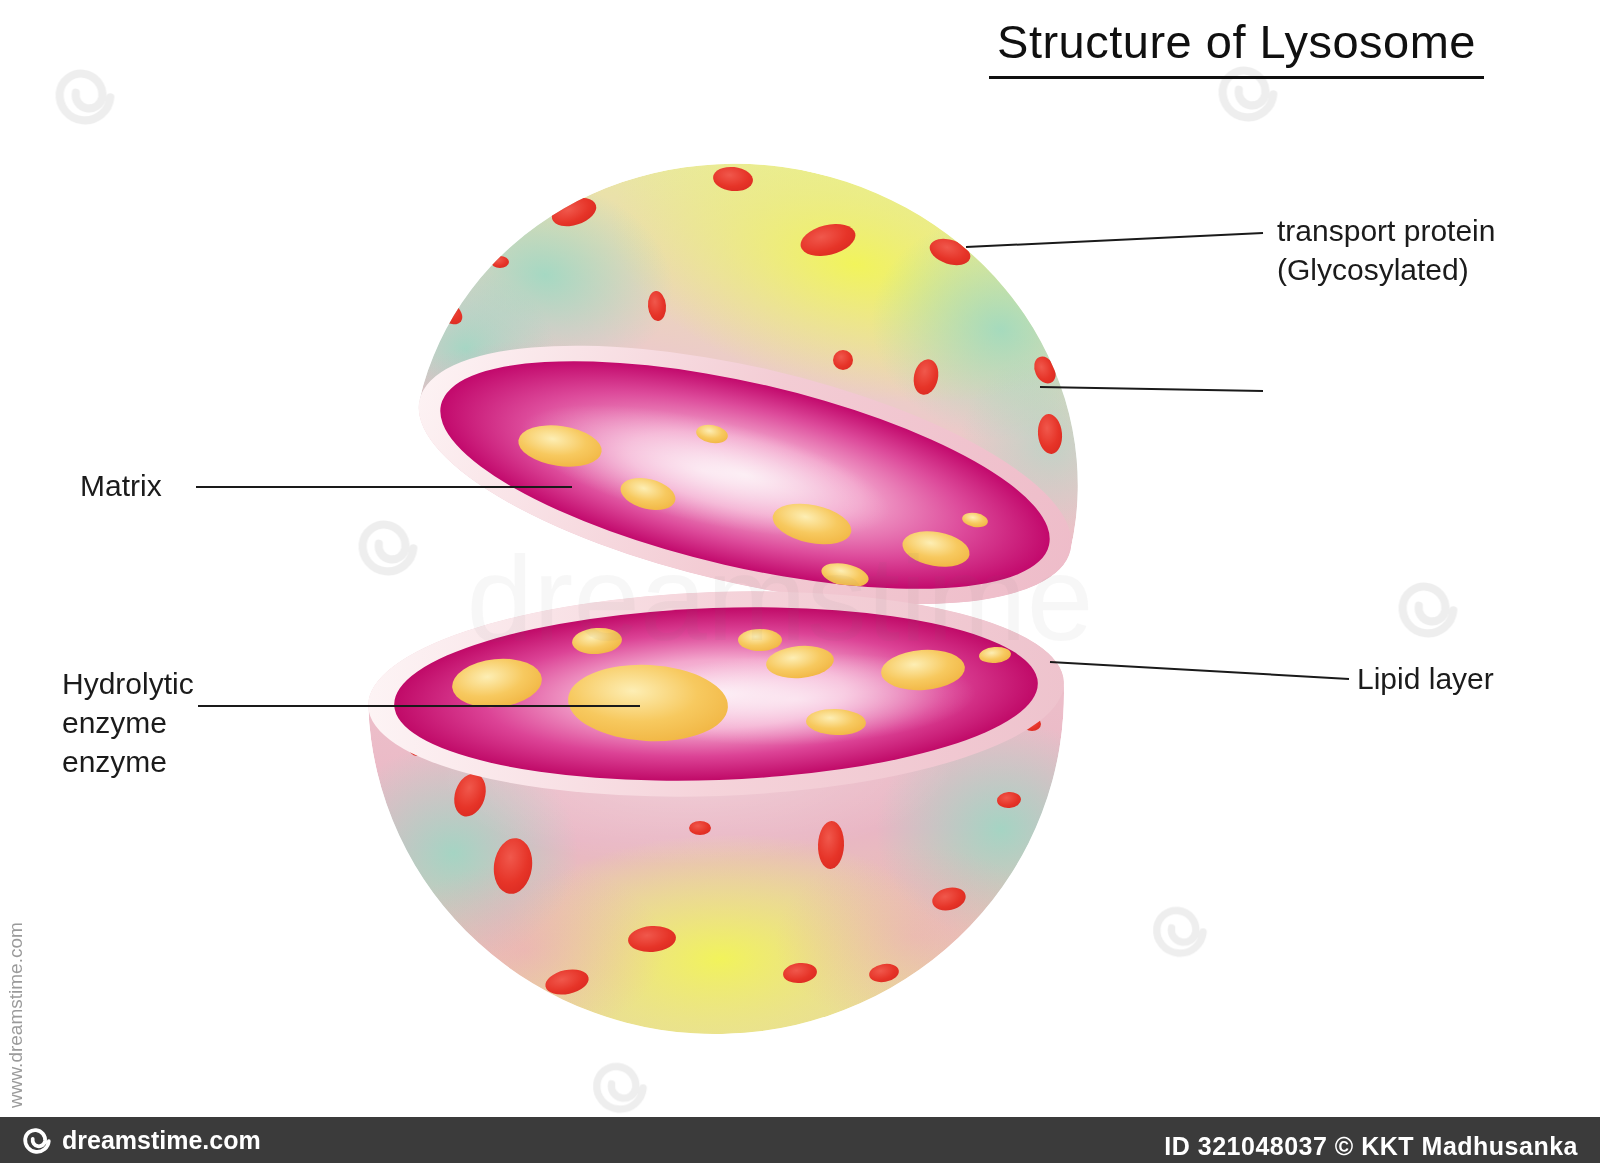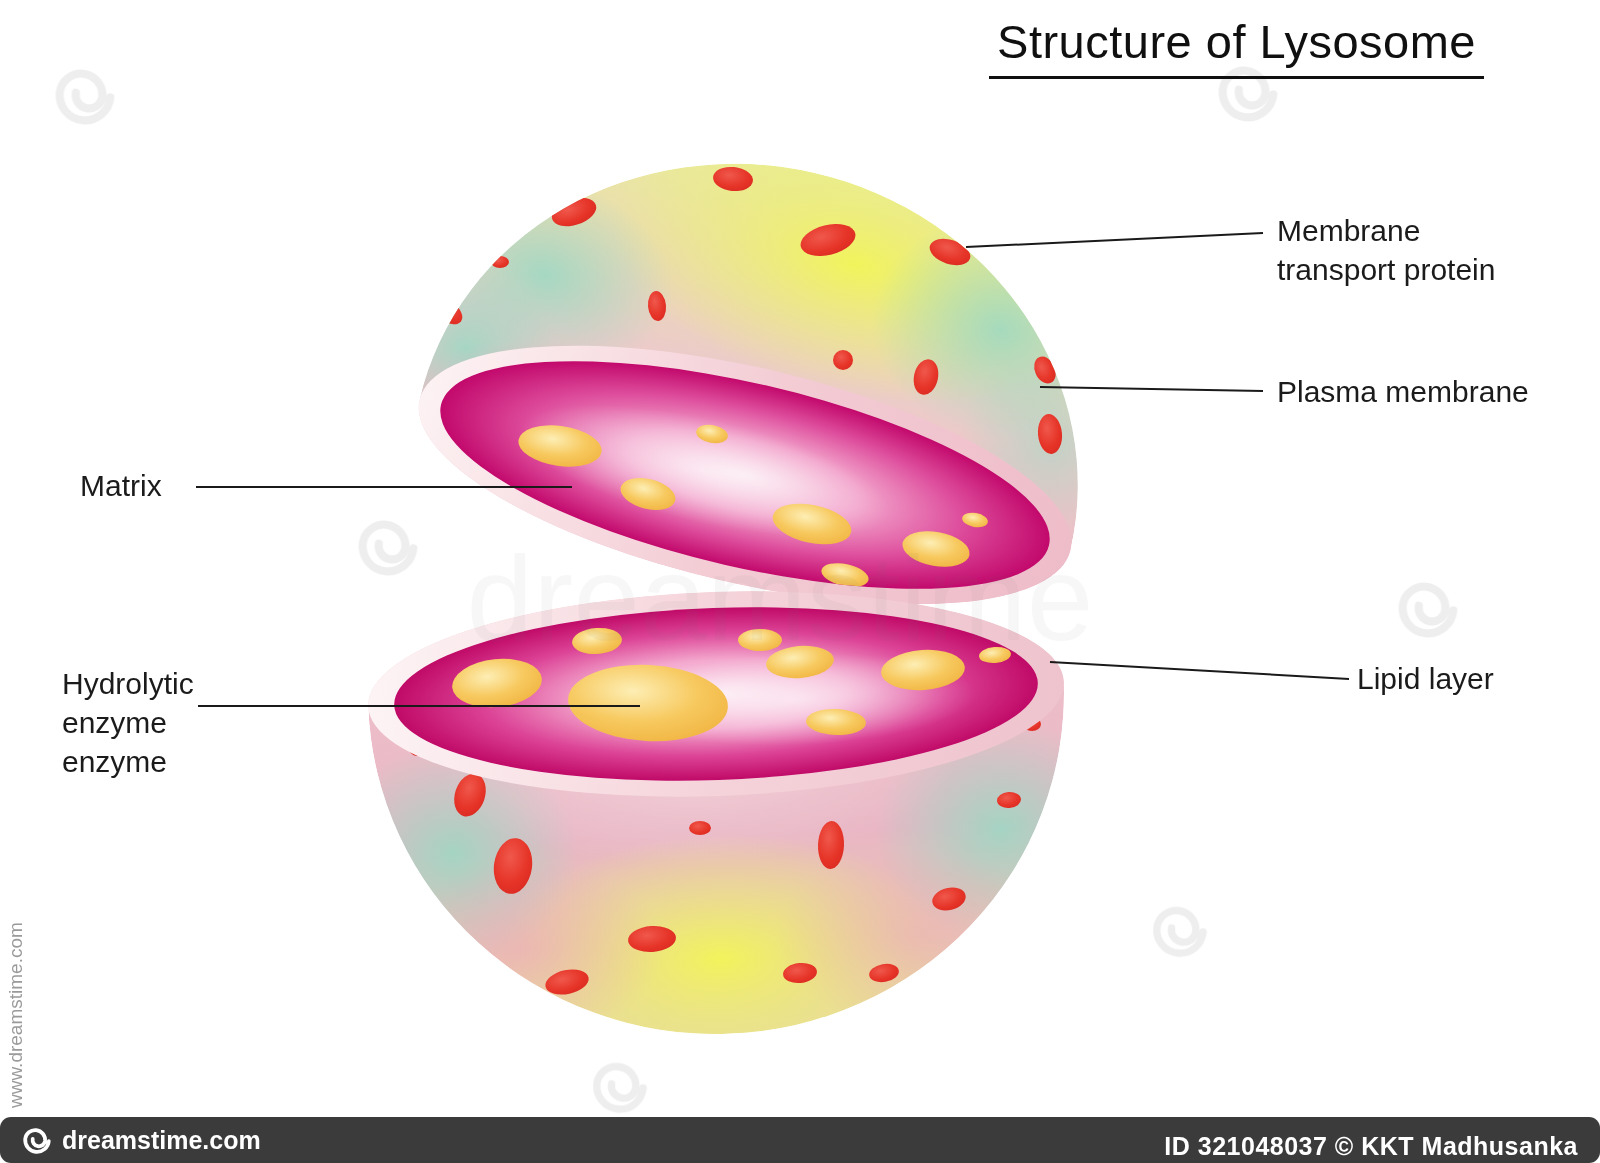--- a/index.html
+++ b/index.html
@@ -11,21 +11,21 @@
   }
   .art { position:absolute; left:0; top:0; }
   .title-wrap { position:absolute; top:14px; left:0; width:1484px; text-align:right; }
   .title {
     display:inline-block; font-size:47px; letter-spacing:.5px; color:#101010;
     border-bottom:3px solid #101010; padding:0 8px 7px 8px;
   }
   .label { position:absolute; font-size:30px; line-height:39px; color:#1b1b1b; white-space:nowrap; }
   .wm-bar {
     position:absolute; left:0; bottom:0; width:1600px; height:46px; background:#3b3b3b;
-    display:flex; align-items:center; justify-content:space-between; padding:16px 22px;border-radius:11px;
+    display:flex; align-items:center; justify-content:space-between; padding:16px 22px;
   }
   .wm-brand { display:flex; align-items:center; gap:10px; color:#ffffff; font-size:25px; font-weight:bold; }
   .wm-id { color:#ffffff; font-size:25px; font-weight:bold; letter-spacing:.5px;margin-top:13px; }
 </style>
 </head>
 <body>
 
 <div class="canvas">
 
   <svg class="art" width="1600" height="1163" viewBox="0 0 1600 1163" xmlns="http://www.w3.org/2000/svg">
@@ -221,25 +221,24 @@
       <use href="#spiral" transform="translate(1180 930) scale(1.05)"></use>
     </g>
     <text transform="translate(22 1108) rotate(-90)" font-size="19" fill="#909090" opacity="0.9">www.dreamstime.com</text>
   </svg>
 
   <div class="title-wrap">
     <span class="title">Structure of Lysosome</span>
   </div>
 
   <div class="label" style="left:1277px; top:211px;">
-    <div>Membrane</div>
     <div>transport protein</div>
-  </div>
-
-  <div class="label" style="left:1277px; top:372px;">Plasma membrane</div>
+    <div>(Glycosylated)</div>
+  </div>
+
 
   <div class="label" style="left:80px; top:466px;">Matrix</div>
 
   <div class="label" style="left:62px; top:664px;">
     <div>Hydrolytic</div>
     <div>enzyme</div>
     <div>enzyme</div>
   </div>
 
   <div class="label" style="left:1357px; top:659px;text-align:center;">Lipid layer</div>

